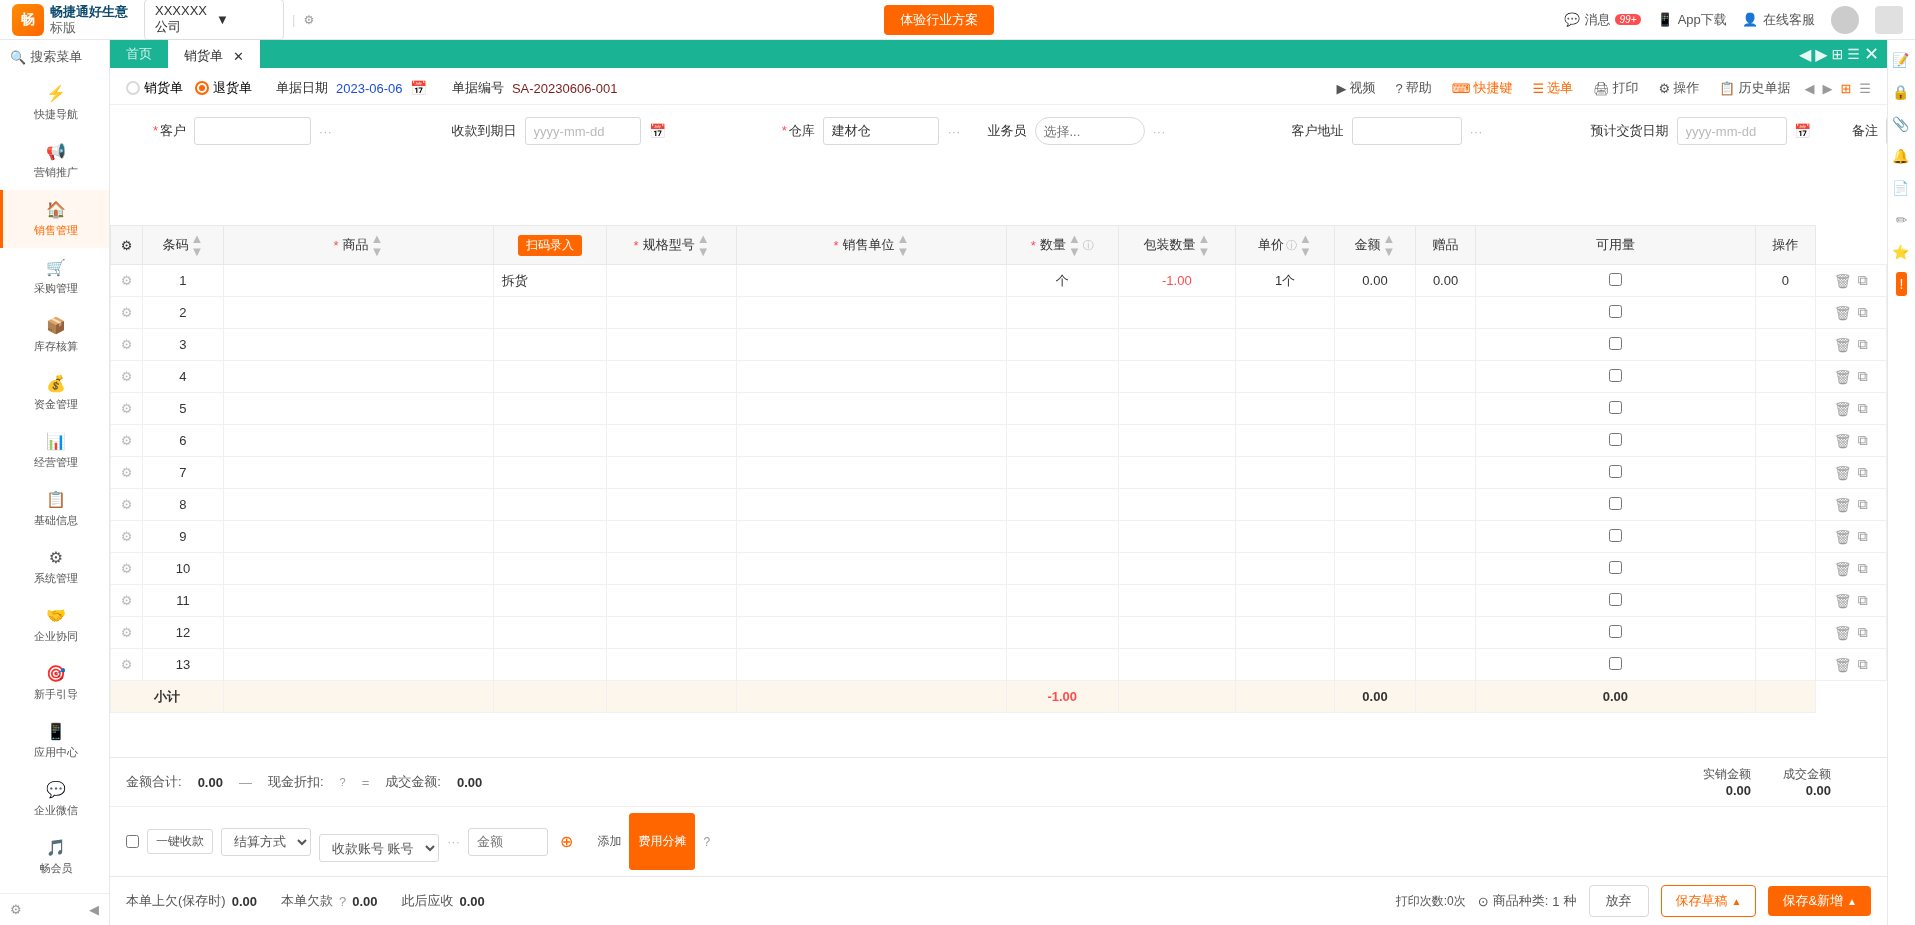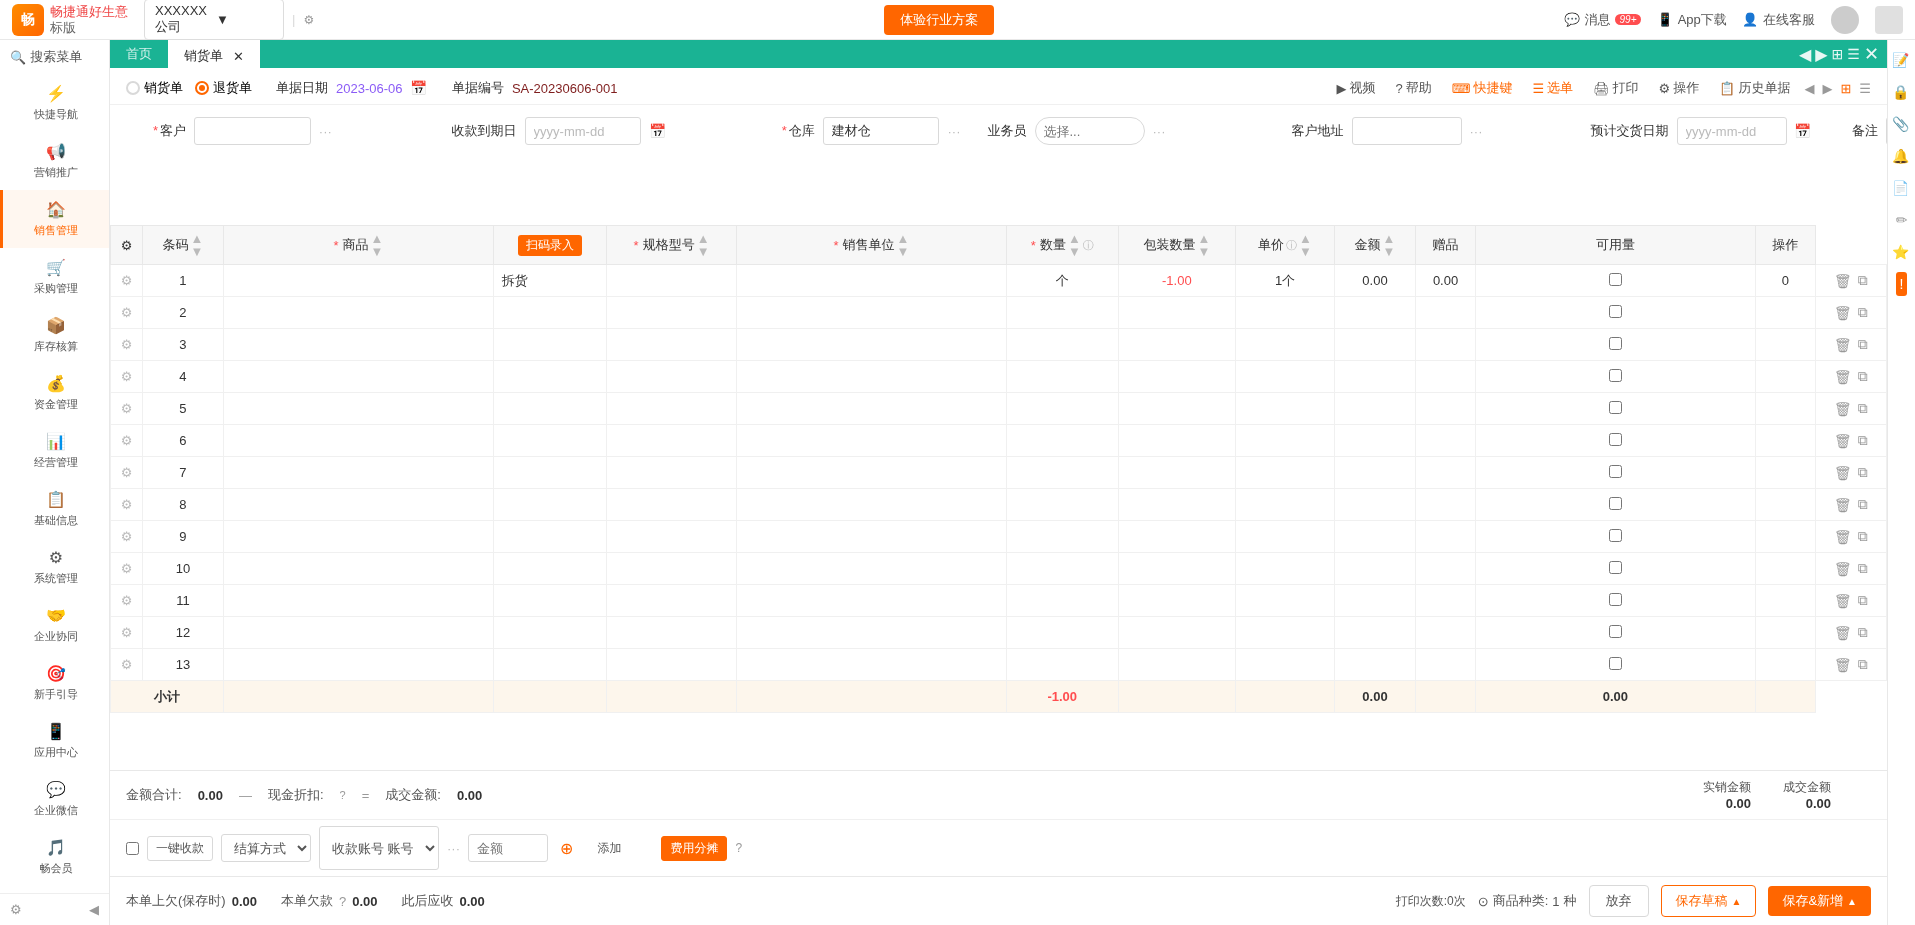--- a/index.html
+++ b/index.html
@@ -3,21 +3,21 @@
   <meta charset="utf-8">
   <style>
     * { box-sizing: border-box; margin: 0; padding: 0; font-family: 'Microsoft YaHei', Arial, sans-serif; font-size: 13px; }
     body { background: #f0f2f5; display: flex; flex-direction: column; height: 100vh; overflow: hidden; }
 
     
     .topbar { background: #fff; height: 40px; display: flex; align-items: center; padding: 0 12px; border-bottom: 1px solid #e8e8e8; flex-shrink: 0; }
     .topbar-logo { display: flex; align-items: center; gap: 6px; margin-right: 16px; }
     .logo-icon { width: 32px; height: 32px; background: linear-gradient(135deg, #ff8c00, #ff6600); border-radius: 6px; display: flex; align-items: center; justify-content: center; color: #fff; font-size: 14px; font-weight: bold; }
     .logo-text { font-size: 11px; color: #666; line-height: 1.2; }
-    .logo-text div:first-child { color: #ef4444; font-weight: normal; font-size: 13px; }
+    .logo-text div:first-child { color: #0c4a6e; font-weight: bold; font-size: 13px; }
     .company-selector { display: flex; align-items: center; gap: 4px; border: 1px solid #ddd; border-radius: 4px; padding: 3px 10px; cursor: pointer; min-width: 140px; }
     .company-selector span { flex: 1; color: #333; }
     .topbar-center { flex: 1; display: flex; justify-content: center; }
     .experience-btn { background: #ff6600; color: #fff; border: none; border-radius: 4px; padding: 6px 16px; cursor: pointer; font-size: 13px; }
     .topbar-right { display: flex; align-items: center; gap: 16px; margin-left: auto; }
     .topbar-right-item { display: flex; align-items: center; gap: 4px; cursor: pointer; color: #555; font-size: 12px; }
     .badge { background: #ff4d4f; color: #fff; border-radius: 10px; padding: 0 5px; font-size: 10px; min-width: 18px; text-align: center; font-style: italic; }
     .avatar { width: 28px; height: 28px; background: #ccc; border-radius: 50%; }
 
     
@@ -47,21 +47,21 @@
     .form-label.required::before { content: '*'; color: #ff4d4f; margin-right: 2px; }
     .form-input { border: 1px solid #d9d9d9; border-radius: 3px; padding: 4px 8px; height: 28px; flex: 1; min-width: 100px; color: #333; background: #fff; outline: none; }
     .form-input.placeholder { color: #bbb; }
     .radio-group { display: flex; align-items: center; gap: 12px; }
     .radio-item { display: flex; align-items: center; gap: 4px; cursor: pointer; }
     .radio-circle { width: 14px; height: 14px; border-radius: 50%; border: 2px solid #d9d9d9; display: flex; align-items: center; justify-content: center; }
     .radio-circle.checked { border-color: #ff6600; }
     .radio-circle.checked::after { content: ''; width: 6px; height: 6px; border-radius: 50%; background: #ff6600; }
     .date-section { display: flex; align-items: center; gap: 8px; }
     .date-label { color: #333; white-space: nowrap; }
-    .date-value { color: #8b5cf6; }
+    .date-value { color: #1d4ed8; }
     .doc-num { color: #7f1d1d; }
     .toolbar-right { margin-left: auto; display: flex; align-items: center; gap: 8px; }
     .toolbar-btn { display: flex; align-items: center; gap: 3px; color: #555; cursor: pointer; font-size: 12px; padding: 3px 6px; border-radius: 3px; }
     .toolbar-btn-orange { color: #ff6600; }
     .set-btn { background: #fff3e8; border: 1px solid #ff6600; color: #ff6600; border-radius: 3px; padding: 3px 10px; cursor: pointer; font-size: 12px; }
     .wuliu-btn { background: #fff3e8; border: 1px solid #ff6600; color: #ff6600; border-radius: 3px; padding: 3px 10px; cursor: pointer; font-size: 12px; margin-top: 4px; }
     .right-actions-col { display: flex; flex-direction: column; align-items: flex-start; gap: 4px; }
 
     
     .table-wrapper { flex: 1; overflow: auto; background: #fff; }
@@ -81,21 +81,21 @@
     .footer-summary { background: #fff; border-top: 1px solid #e8e8e8; padding: 8px 16px; flex-shrink: 0; }
     .summary-row { display: flex; align-items: center; gap: 16px; }
     .summary-label { color: #555; }
     .summary-value { color: #333; font-weight: bold; }
     .minus-icon { color: #999; }
     .equals-icon { color: #999; }
 
     
     .payment-row { display: flex; align-items: center; gap: 8px; padding: 6px 16px; background: #fff; border-top: 1px solid #f0f0f0; flex-shrink: 0; }
     .one-click-btn { background: #fff; border: 1px solid #d9d9d9; border-radius: 3px; padding: 3px 8px; cursor: pointer; color: #555; font-size: 12px; }
-    .fee-btn { border: 1px solid #ff6600; color: #ff6600; border-radius: 3px; padding: 3px 8px; cursor: pointer; background: #fff; font-size: 12px; margin-left: 32px; }
+    .fee-btn { border: 1px solid #ff6600; color: #ff6600; border-radius: 3px; padding: 19px 8px; cursor: pointer; background: #fff; font-size: 12px; }
     .fee-active { background: #ff6600; color: #fff; }
     .question-icon { color: #999; cursor: pointer; font-size: 12px; }
 
     
     .bottom-bar { background: #fff; border-top: 1px solid #e8e8e8; padding: 8px 16px; display: flex; align-items: center; justify-content: space-between; flex-shrink: 0; }
     .bottom-stats { display: flex; align-items: center; gap: 24px; }
     .stat-item { display: flex; align-items: center; gap: 6px; color: #555; font-size: 12px; }
     .stat-value { color: #333; font-weight: bold; }
     .bottom-actions { display: flex; align-items: center; gap: 12px; }
     .print-info { color: #555; font-size: 12px; }
@@ -741,21 +741,21 @@
         </div>
       </div>
     </div>
 
     <div class="payment-row">
       <input type="checkbox" style="">
       <button class="one-click-btn">一键收款</button>
       <select style="border:1px solid #d9d9d9; border-radius:3px; padding:3px 8px; height:28px; color:#555; background:#fff; outline:none;">
         <option value="">结算方式</option>
       </select>
-      <select style="border:1px solid #d9d9d9; border-radius:3px; padding:3px 8px; height:44px; color:#555; background:#fff; outline:none;">
+      <select style="border:1px solid #d9d9d9; border-radius:3px; padding:3px 8px; height:28px; color:#555; background:#fff; outline:none;margin-top:13px;">
         <option value="">收款账号 账号</option>
       </select>
       <span class="dots-btn">···</span>
       <input type="text" placeholder="金额" style="border: 1px solid rgb(217, 217, 217); border-radius: 3px; padding: 3px 8px; height: 28px; width: 80px;">
       <span style="cursor:pointer; color:#ff6600; font-size:16px; margin-left:4px;">⊕</span>
       <span style="color:#555; font-size:12px; margin-left:16px;">添加</span>
       <button class="fee-btn fee-active">费用分摊</button>
       <span class="question-icon">?</span>
     </div>
 

